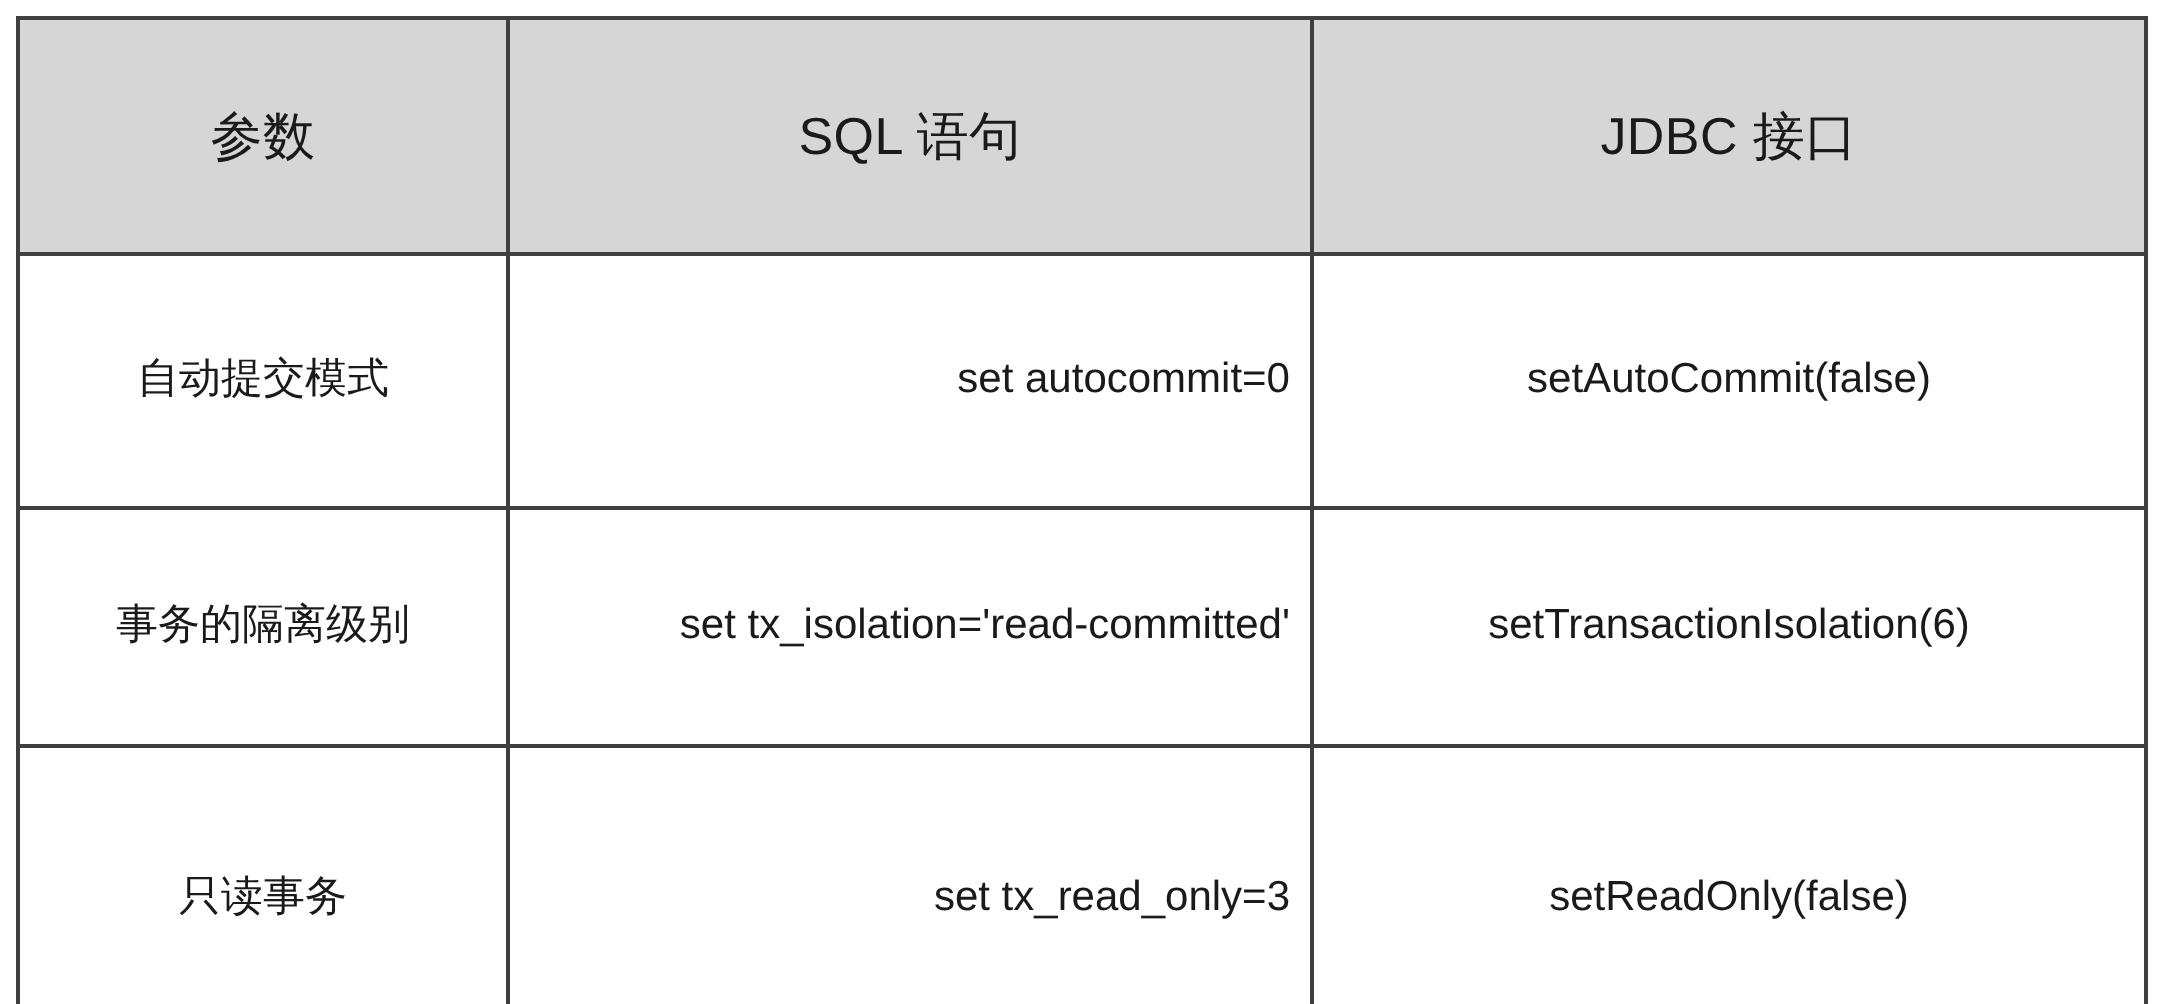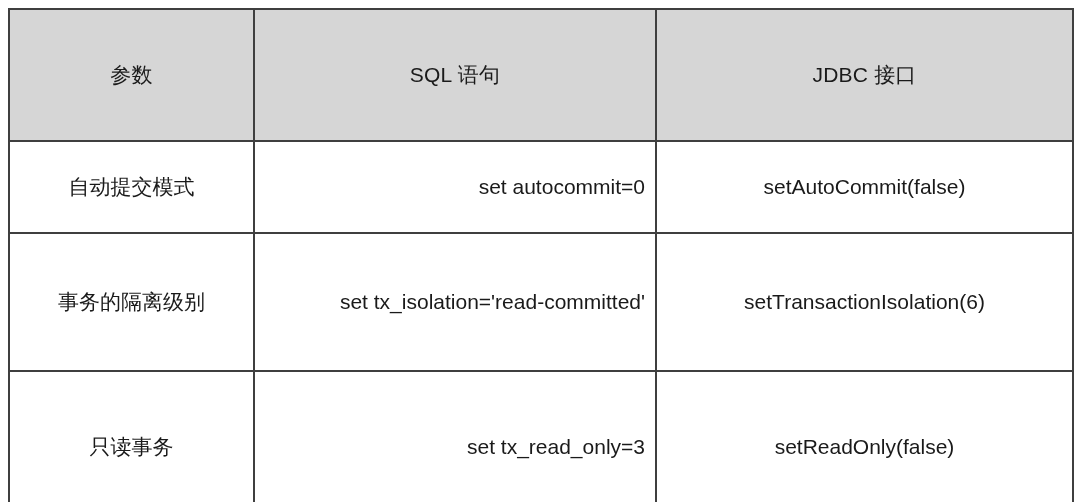--- a/index.html
+++ b/index.html
@@ -42,33 +42,33 @@
     text-align: center;
     vertical-align: middle;
     color: #1a1a1a;
     font-weight: 400;
     padding: 4px 10px;
     box-sizing: border-box;
   }
 
   table.param-table thead th {
     background: #d6d6d6;
-    height: 132px;
-    font-size: 21px;
+    height: 118px;
+    font-size: 26px;
     letter-spacing: 0.2px;
   }
 
   table.param-table tbody td {
     background: #ffffff;
     font-size: 21px;
     line-height: 1.35;
   }
 
-  table.param-table tbody tr.row-1 td { height: 92px; }
-  table.param-table tbody tr.row-2 td { height: 138px; }
+  table.param-table tbody tr.row-1 td { height: 127px; }
+  table.param-table tbody tr.row-2 td { height: 119px; }
   table.param-table tbody tr.row-3 td { height: 152px; }
 
   .cell-text {
     display: block;
     white-space: pre-line;
   }
 
   .sql-cell .cell-text {
     word-break: break-word;
     text-align: right;

